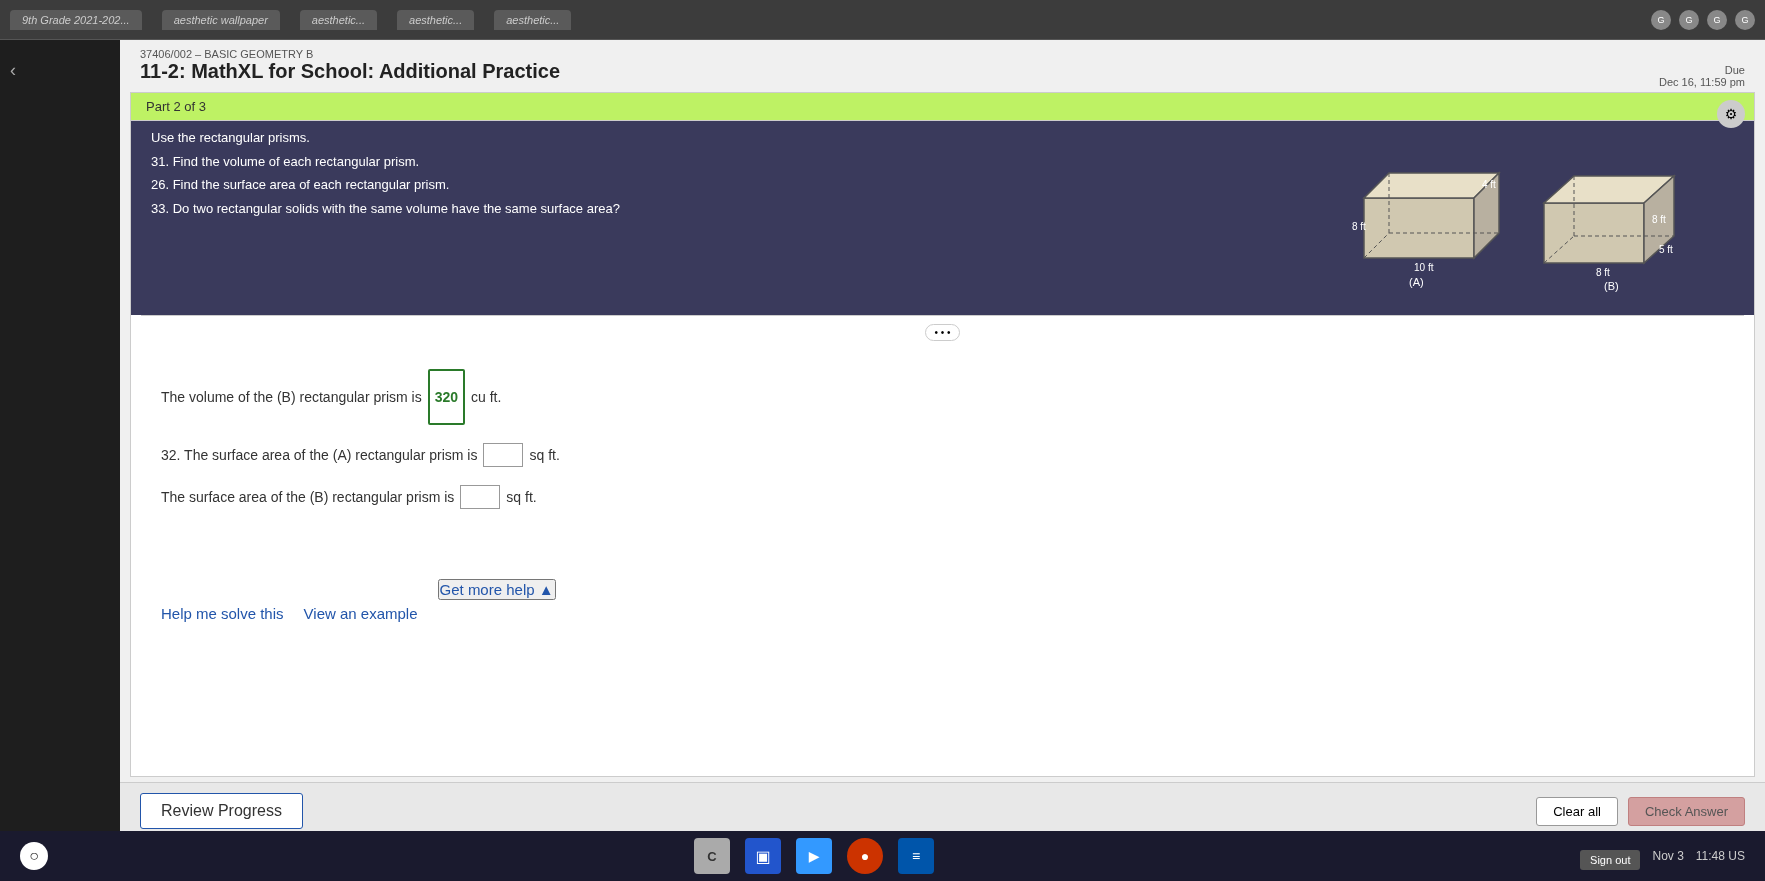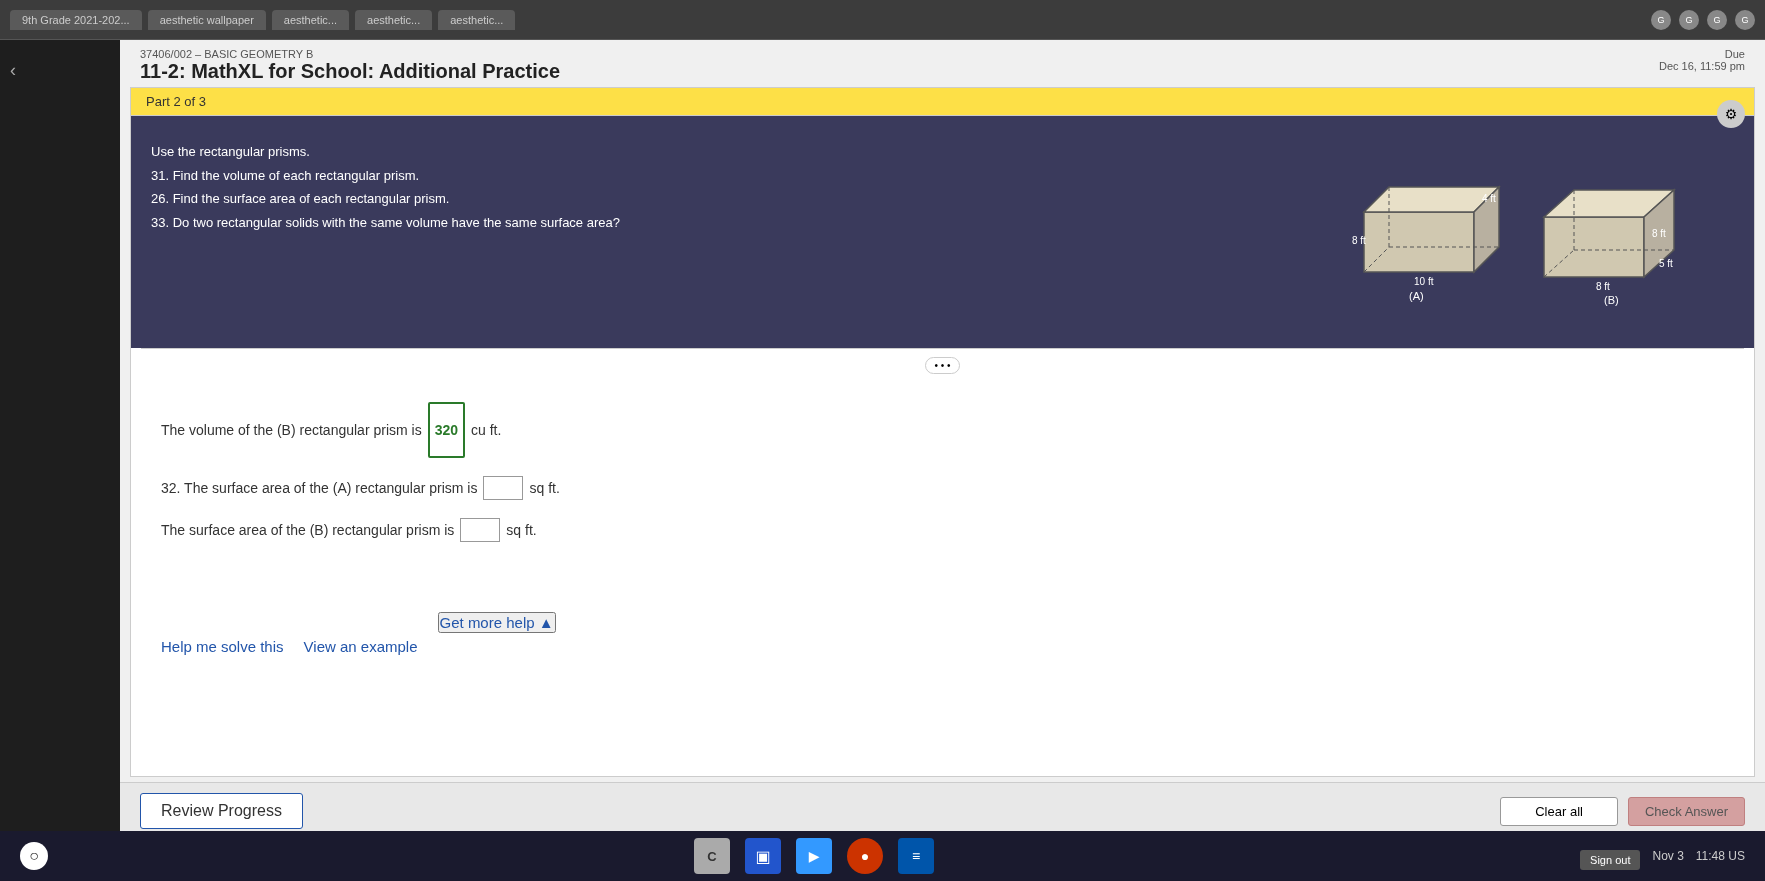--- a/index.html
+++ b/index.html
@@ -19,22 +19,23 @@
       display: flex;
       align-items: center;
       padding: 0 10px;
       gap: 8px;
       border-bottom: 1px solid #555;
     }
 
     .tab-bar {
       display: flex;
       align-items: center;
-      gap: 6px;
+      gap: 20px;
       flex: 1;
+      font-style: italic;
     }
 
     .browser-tab {
       background: #5a5a5a;
       color: #ccc;
       font-size: 11px;
       padding: 4px 12px;
       border-radius: 4px 4px 0 0;
       white-space: nowrap;
       overflow: hidden;
@@ -112,44 +113,45 @@
     .assignment-title {
       font-size: 20px;
       font-weight: bold;
       color: #222;
     }
 
     .due-info {
       font-size: 11px;
       color: #555;
       text-align: right;
+      margin-top: 16px;
     }
 
     
     .question-container {
       flex: 1;
       background: white;
       margin: 0 10px 5px 10px;
       border: 1px solid #ccc;
       overflow: auto;
       position: relative;
     }
 
     .part-indicator {
-      background: #fde047;
+      background: #bef264;
       padding: 6px 15px;
       font-size: 13px;
       color: #333;
       border-bottom: 1px solid #ccc;
     }
 
     .question-instructions {
       background: #3a3a5c;
       color: white;
-      padding: 26px 20px;
+      padding: 7px 20px;
       font-size: 13px;
       display: flex;
       justify-content: space-between;
       align-items: flex-start;
     }
 
     .instructions-text {
       flex: 1;
     }
 
@@ -247,21 +249,21 @@
 
     .bottom-right-buttons {
       display: flex;
       align-items: center;
       gap: 10px;
     }
 
     .clear-all-btn {
       background: white;
       border: 1px solid #999;
-      padding: 6px 34px;
+      padding: 6px 16px;
       font-size: 13px;
       cursor: pointer;
       border-radius: 3px;
     }
 
     .check-answer-btn {
       background: #d4a0a0;
       border: 1px solid #c08080;
       padding: 6px 16px;
       font-size: 13px;

